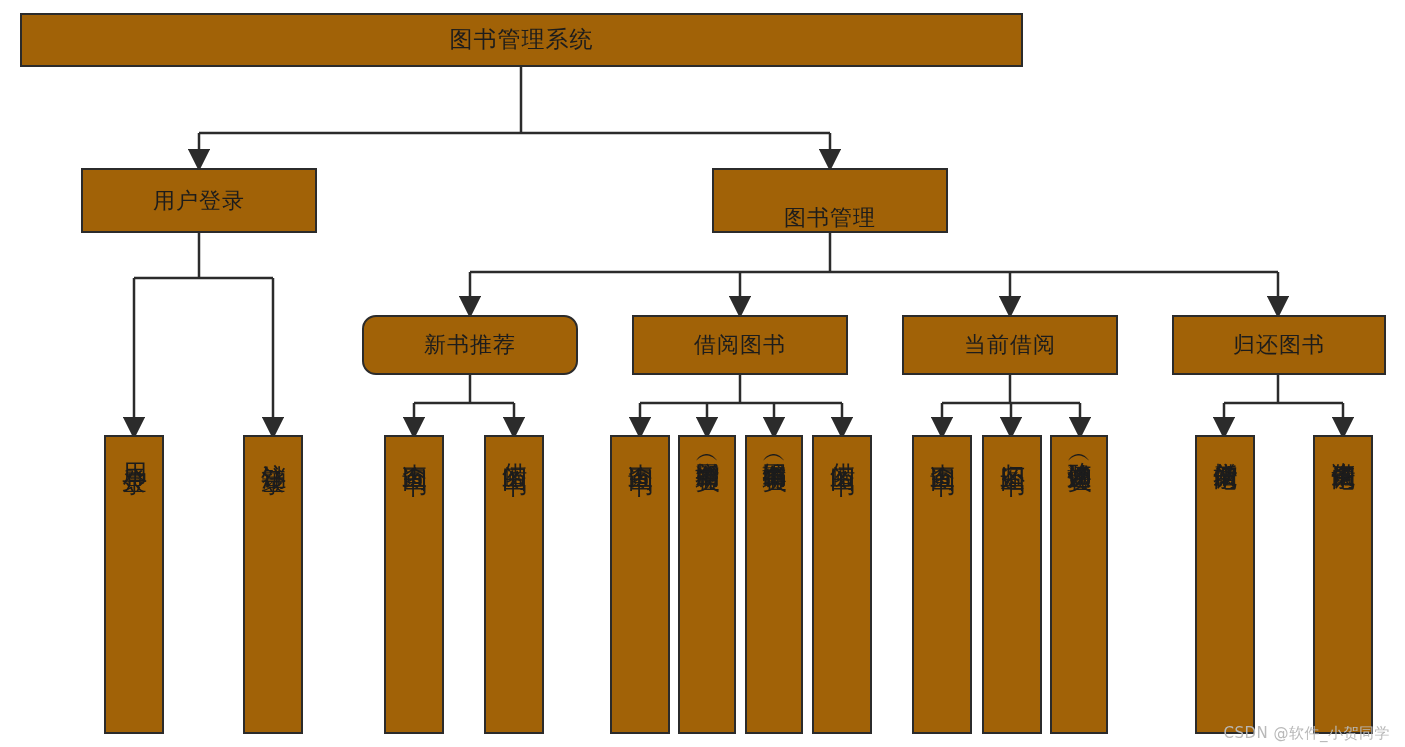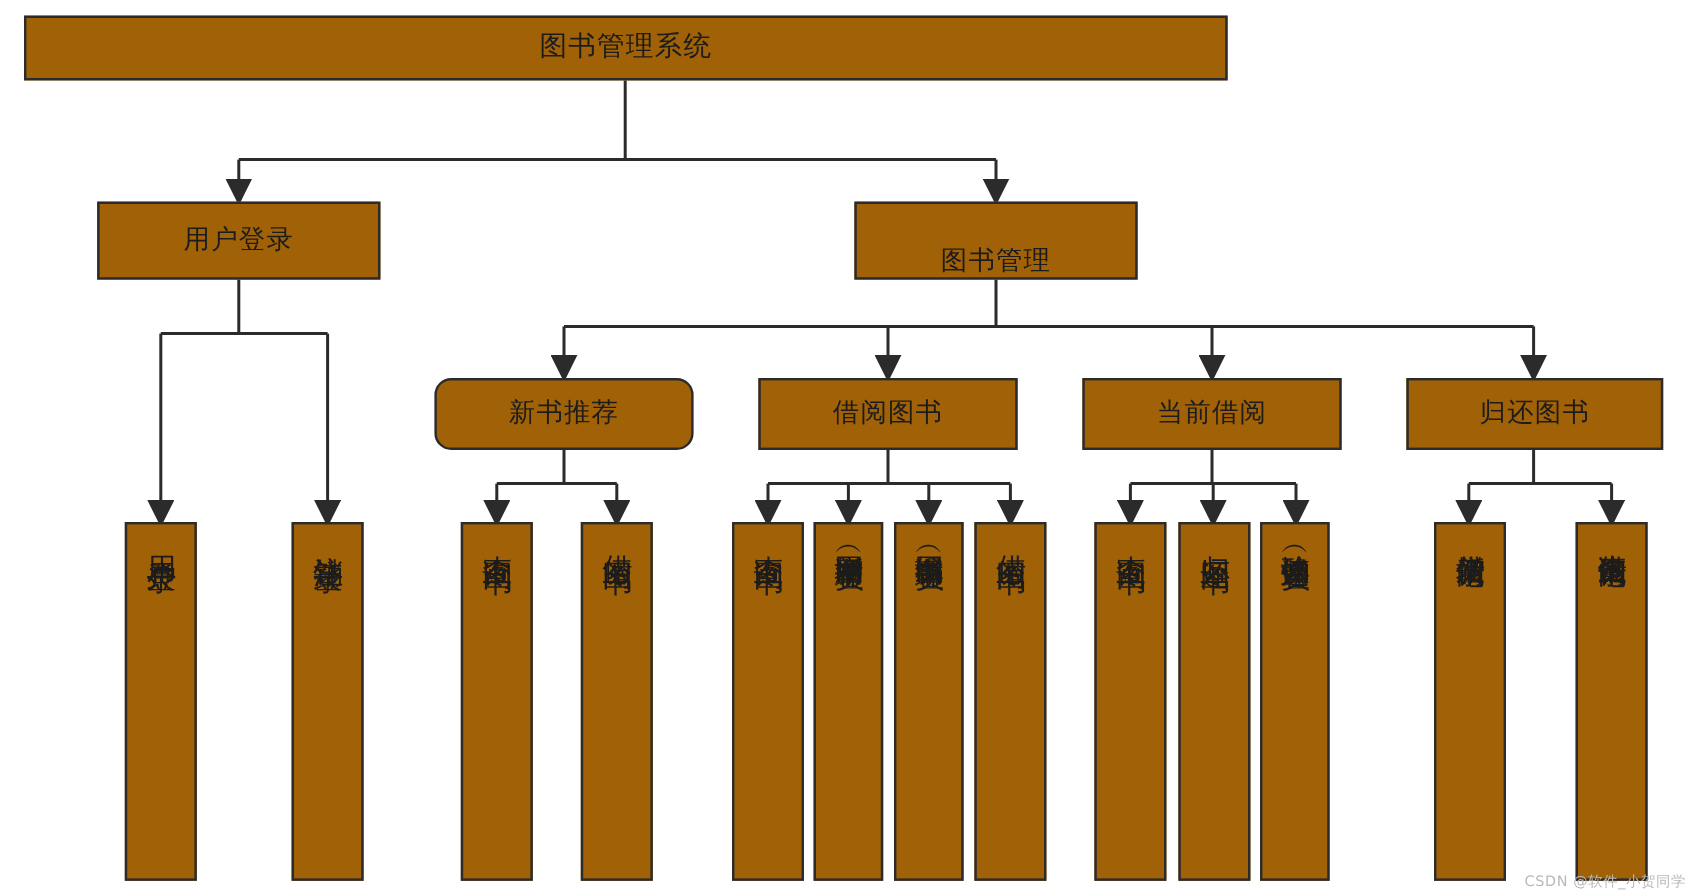--- a/index.html
+++ b/index.html
@@ -62,23 +62,23 @@
     letter-spacing:3px;
     white-space:nowrap;
     text-align:left;
   }
   .node.leaf.tall .label{
     font-size:24px;
     letter-spacing:1px;
   }
   .watermark{
     position:absolute;
-    right:0;
+    right:15px;
     bottom:4px;
-    font-size:12px;
+    font-size:15px;
     color:#b9b9b9;
     letter-spacing:0.5px;
     z-index:3;
     user-select:none;
     white-space:nowrap;
   }
 </style>
 </head>
 <body>
 

